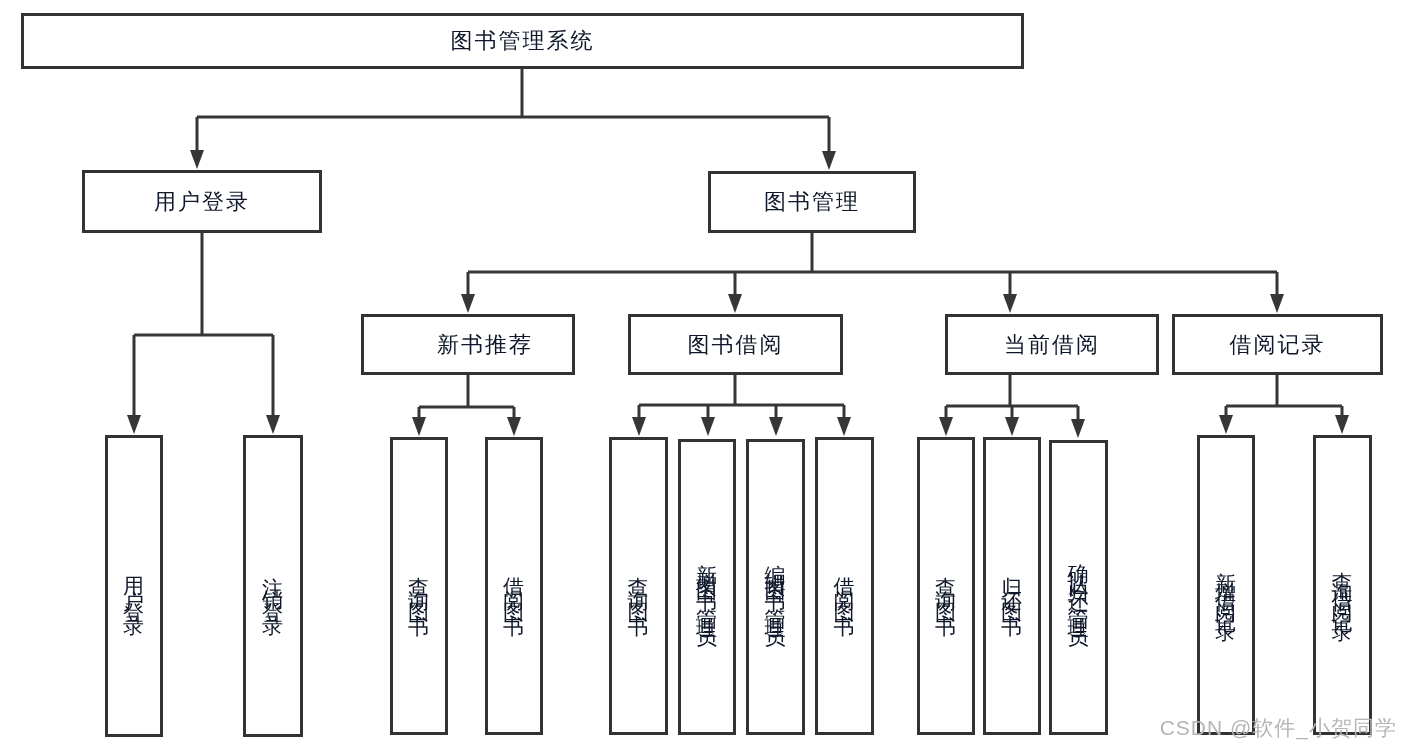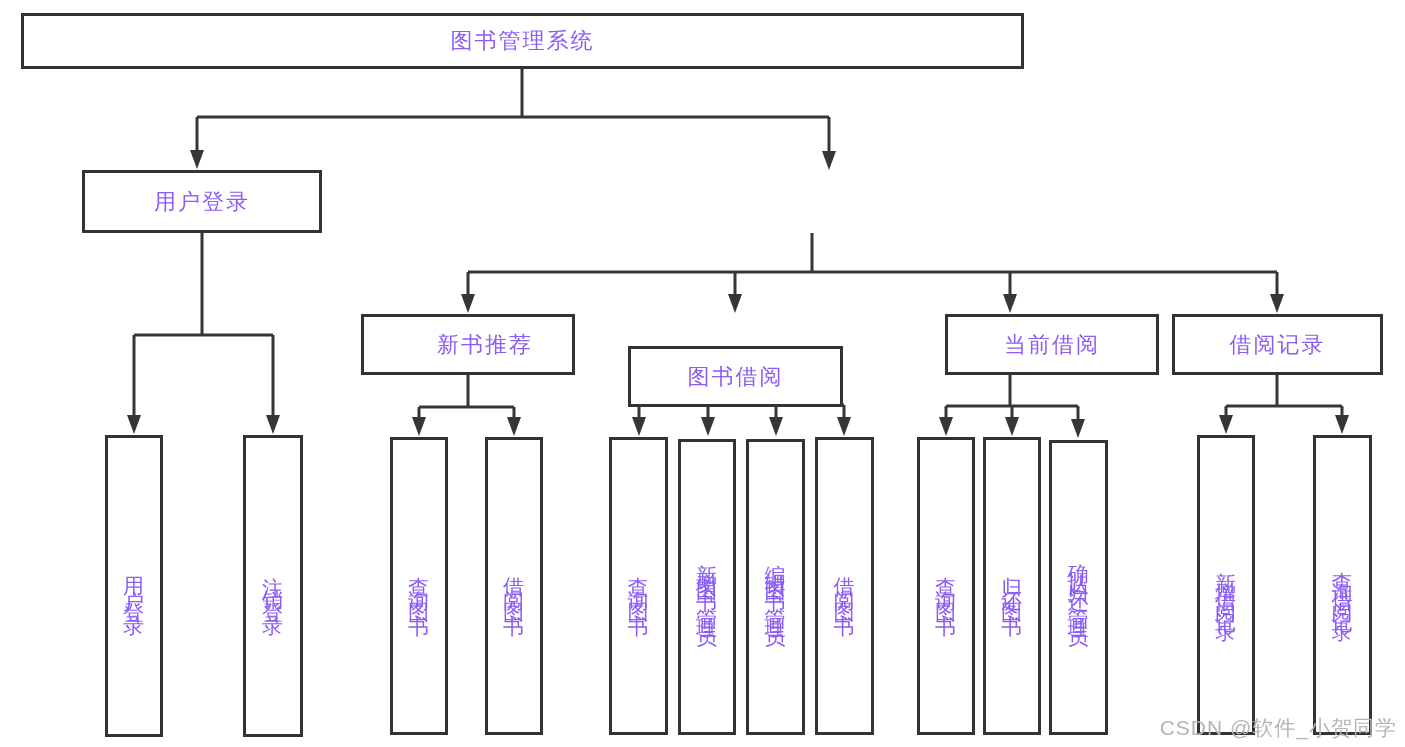--- a/index.html
+++ b/index.html
@@ -23,21 +23,21 @@
     height: 747px;
   }
   .box {
     position: absolute;
     box-sizing: border-box;
     background: #ffffff;
     border: 3px solid #333333;
     display: flex;
     align-items: center;
     justify-content: center;
-    color: #8b5cf6;
+    color: #0f172a;
     text-align: center;
   }
   .h-box {
     font-size: 22px;
     letter-spacing: 2px;
     white-space: nowrap;
   }
   .v-box {
     writing-mode: vertical-rl;
     text-orientation: mixed;
@@ -109,23 +109,24 @@
     <g>
       <path d="M1277,375 V406 M1226,406 H1342 M1226,406 V416 M1342,406 V416"></path>
       <polygon points="1219,415 1233,415 1226,434" fill="#363636" stroke="none"></polygon>
       <polygon points="1335,415 1349,415 1342,434" fill="#363636" stroke="none"></polygon>
     </g>
   </svg>
 
   <div class="box h-box" style="left:21px; top:13px; width:1003px; height:56px;">图书管理系统</div>
 
   <div class="box h-box" style="left:82px; top:170px; width:240px; height:63px;">用户登录</div>
+  <div class="box h-box" style="left:708px; top:171px; width:208px; height:62px;">图书管理</div>
 
   <div class="box h-box" style="left:361px; top:314px; width:214px; height:61px;padding-left:34px;">新书推荐</div>
-  <div class="box h-box" style="left:628px; top:314px; width:215px; height:61px;margin-top:32px;">图书借阅</div>
+  <div class="box h-box" style="left:628px; top:314px; width:215px; height:61px;">图书借阅</div>
   <div class="box h-box" style="left:945px; top:314px; width:214px; height:61px;">当前借阅</div>
   <div class="box h-box" style="left:1172px; top:314px; width:211px; height:61px;">借阅记录</div>
 
   <div class="box v-box v4" style="left:105px; top:435px; width:58px; height:302px;">用户登录</div>
   <div class="box v-box v4" style="left:243px; top:435px; width:60px; height:302px;">注销登录</div>
 
   <div class="box v-box v4" style="left:390px; top:437px; width:58px; height:298px;">查询图书</div>
   <div class="box v-box v4" style="left:485px; top:437px; width:58px; height:298px;">借阅图书</div>
 
   <div class="box v-box v4" style="left:609px; top:437px; width:59px; height:298px;">查询图书</div>

